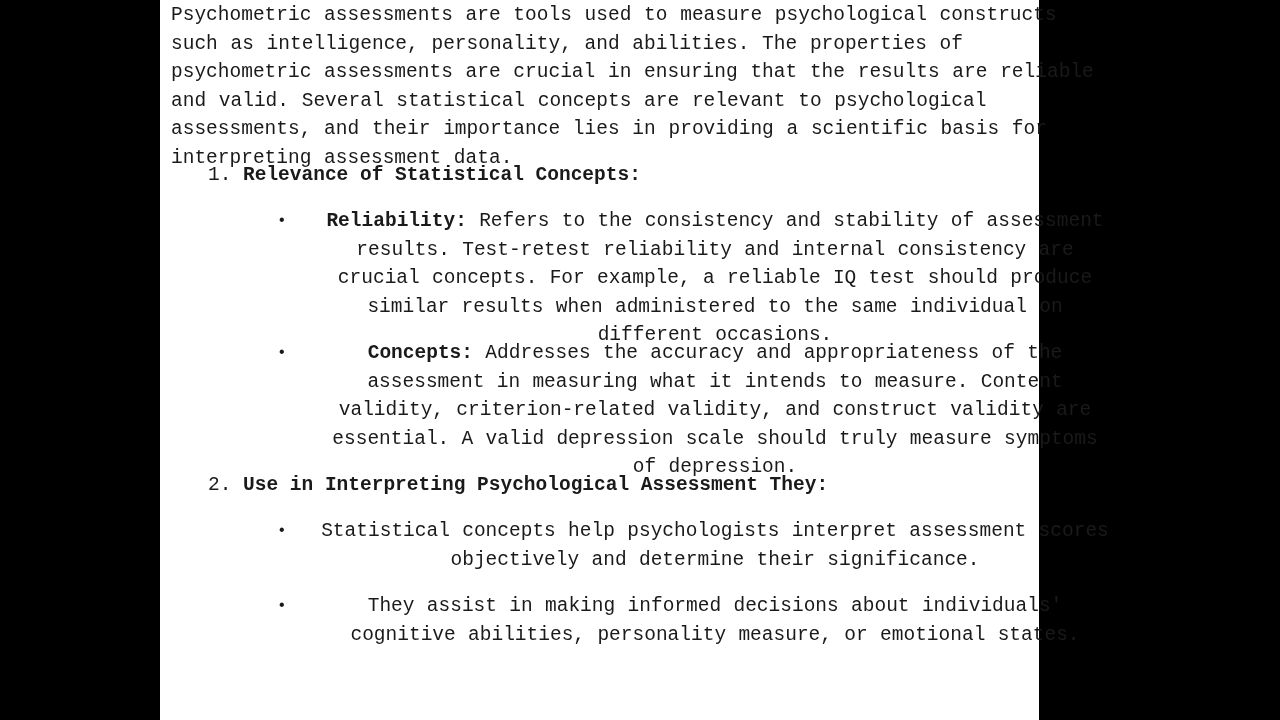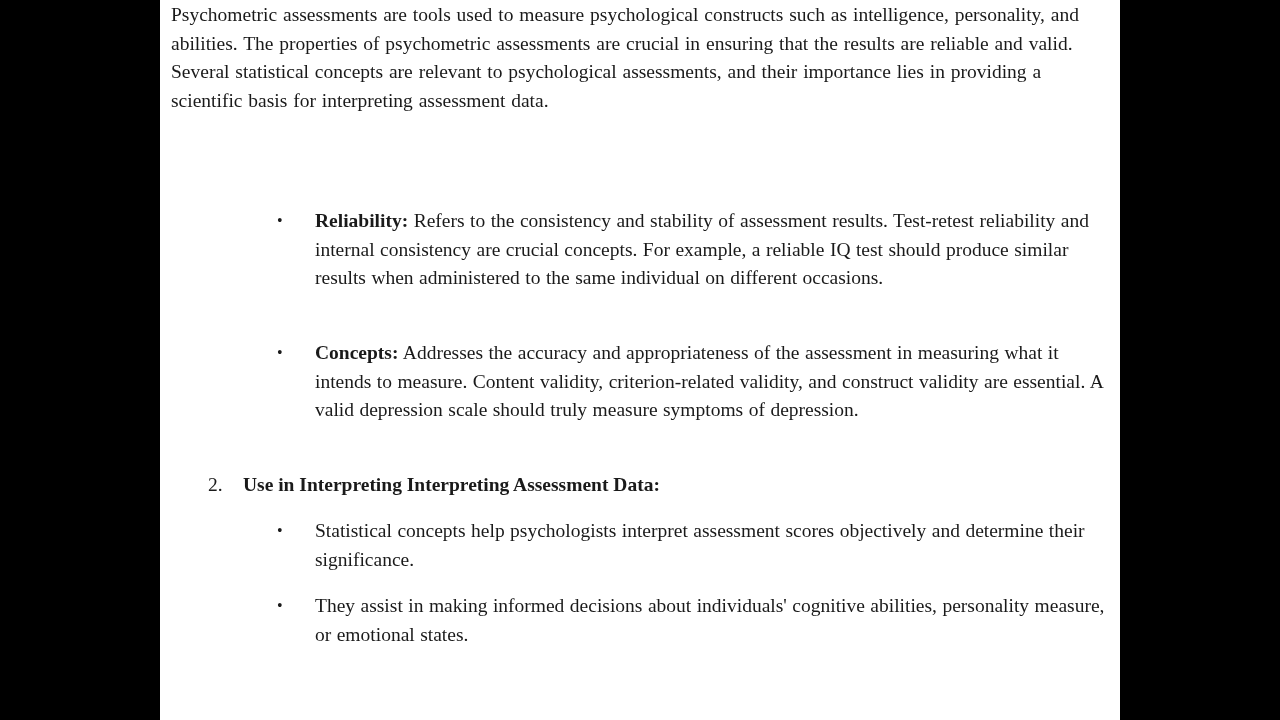--- a/index.html
+++ b/index.html
@@ -7,24 +7,24 @@
       padding: 0;
       width: 1280px;
       height: 720px;
       background: #000000;
       overflow: hidden;
     }
     .page {
       position: absolute;
       left: 160px;
       top: 0;
-      width: 960px;
+      width: 879px;
       height: 720px;
       background: #ffffff;
-      font-family: Liberation Serif, serif;
+      font-family: Liberation Mono, monospace;
       color: #1a1a1a;
       font-size: 19.5px;
       line-height: 28.6px;
     }
     .intro {
       position: absolute;
       left: 11px;
       top: 1px;
       width: 945px;
       margin: 0;
@@ -54,45 +54,49 @@
       top: 0;
       width: 10px;
       font-size: 16px;
     }
     .bullet .text {
       position: absolute;
       left: 38px;
       width: 800px;
       top: 0;
       word-spacing: 0.6px;
+      text-align: center;
     }
     .bullet .lead {
       font-weight: bold;
     }
   </style>
 </head>
 <body>
 
 <div class="page">
 
   <p class="intro">Psychometric assessments are tools used to measure psychological constructs such as intelligence, personality, and abilities. The properties of psychometric assessments are crucial in ensuring that the results are reliable and valid. Several statistical concepts are relevant to psychological assessments, and their importance lies in providing a scientific basis for interpreting assessment data.</p>
 
+  <div class="section-heading" style="top:161px;">
+    <span class="num">1.</span><span>Relevance of Statistical Concepts:</span>
+  </div>
 
   <div class="bullet" style="top:207px;">
     <span class="dot">•</span>
     <div class="text"><span class="lead">Reliability:</span><span> Refers to the consistency and stability of assessment results. Test-retest reliability and internal consistency are crucial concepts. For example, a reliable IQ test should produce similar results when administered to the same individual on different occasions.</span></div>
   </div>
 
   <div class="bullet" style="top:339px;">
     <span class="dot">•</span>
     <div class="text"><span class="lead">Concepts:</span><span> Addresses the accuracy and appropriateness of the assessment in measuring what it intends to measure. Content validity, criterion-related validity, and construct validity are essential. A valid depression scale should truly measure symptoms of depression.</span></div>
   </div>
 
   <div class="section-heading" style="top:471px;">
-    <span class="num">2.</span><span>Use in Interpreting Interpreting Assessment Data:</span>
+    <span class="num">2.</span><span>Use in Interpreting Psychological Assessment They:</span>
   </div>
 
   <div class="bullet" style="top:517px;">
     <span class="dot">•</span>
     <div class="text">Statistical concepts help psychologists interpret assessment scores objectively and determine their significance.</div>
   </div>
 
   <div class="bullet" style="top:592px;">
     <span class="dot">•</span>
     <div class="text">They assist in making informed decisions about individuals' cognitive abilities, personality measure, or emotional states.</div>

